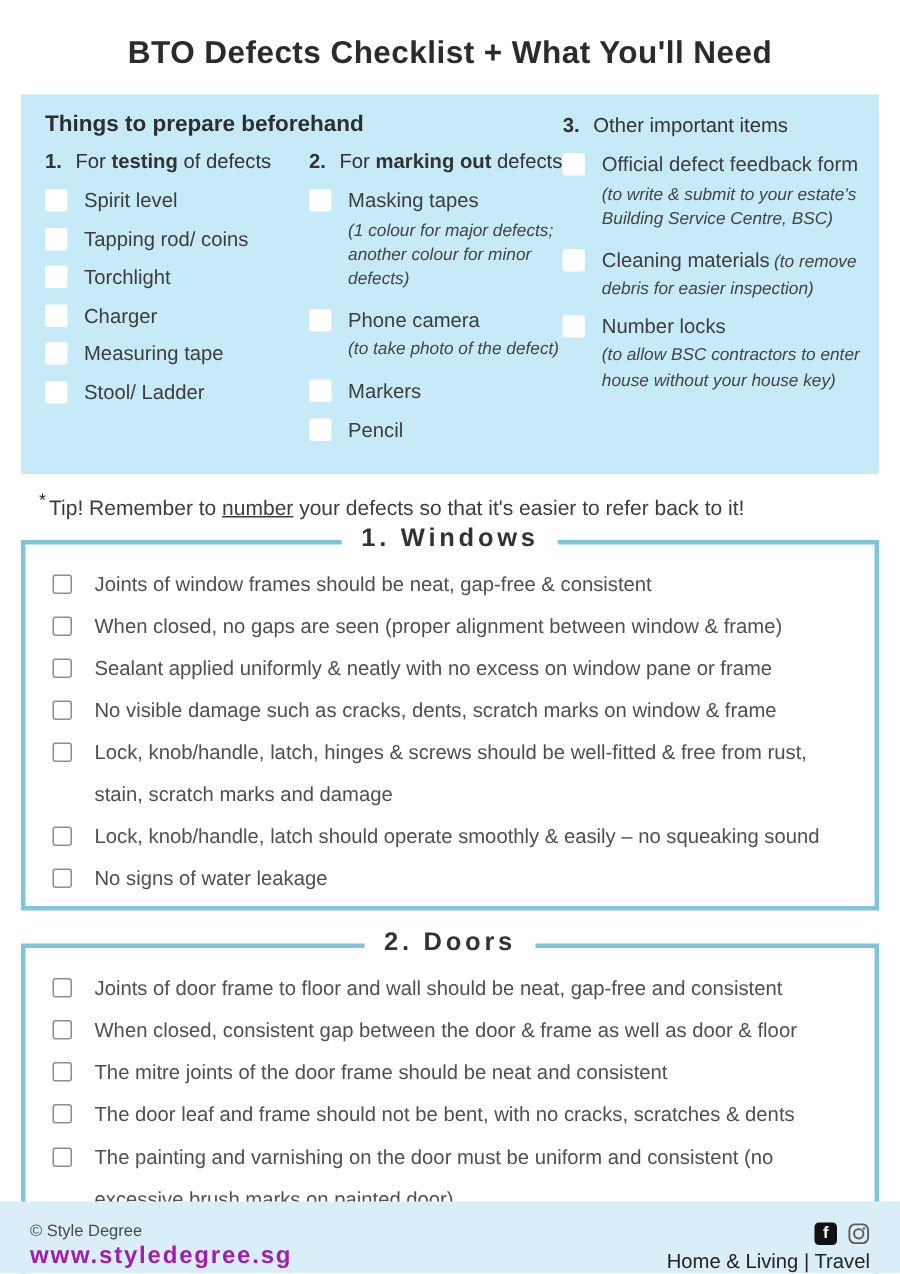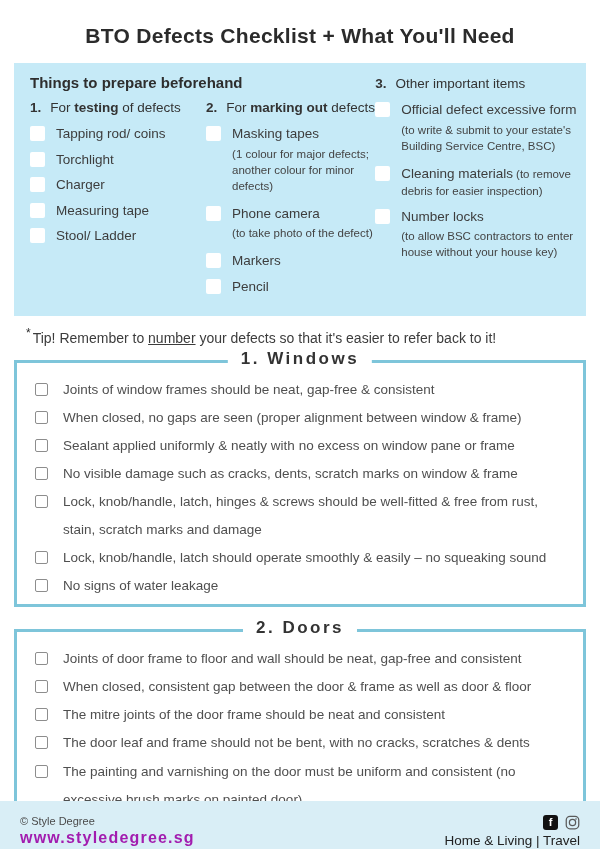--- a/index.html
+++ b/index.html
@@ -60,20 +60,21 @@
     width: 15px; height: 15px;
     background: #ffffff;
     border-radius: 2px;
     flex-shrink: 0;
     margin: 1px 11px 0 0;
   }
   .p-text { font-size: 13.5px; color: #3d3d3d; line-height: 1.3; }
   .p-note {
     display: block;
     font-size: 11.5px;
+    font-style: italic;
     color: #444444;
     line-height: 1.4;
     margin-top: 3px;
   }
   .p-note.inline { display: inline; margin-left: 3px; }
 
   
   .tip {
     margin: 10px 14px 14px 26px;
     font-size: 14px;
@@ -165,20 +166,24 @@
       <div class="prepare-heading">Things to prepare beforehand</div>
       <div class="prepare-cols">
 
         <div class="p-col-1">
           <div class="col-head">
             <span class="col-num">1.</span>
             <span class="col-title"><span>For </span><b>testing</b><span> of defects</span></span>
           </div>
           <div class="p-item">
             <span class="p-check"></span>
+            <div class="p-text"><span>Spirit level</span></div>
+          </div>
+          <div class="p-item">
+            <span class="p-check"></span>
             <div class="p-text"><span>Tapping rod/ coins</span></div>
           </div>
           <div class="p-item">
             <span class="p-check"></span>
             <div class="p-text"><span>Torchlight</span></div>
           </div>
           <div class="p-item">
             <span class="p-check"></span>
             <div class="p-text"><span>Charger</span></div>
           </div>
@@ -218,21 +223,21 @@
       </div>
     </div>
 
     <div class="p-col-3">
       <div class="col-head">
         <span class="col-num">3.</span>
         <span class="col-title"><span>Other important items</span><b></b><span></span></span>
       </div>
       <div class="p-item gap">
         <span class="p-check"></span>
-        <div class="p-text"><span>Official defect excessive form</span><span class="p-note">(to write &amp; submit to your estate's Building Service Centre, BSC)</span></div>
+        <div class="p-text"><span>Official defect feedback form</span><span class="p-note">(to write &amp; submit to your estate's Building Service Centre, BSC)</span></div>
       </div>
       <div class="p-item">
         <span class="p-check"></span>
         <div class="p-text"><span>Cleaning materials</span><span class="p-note inline">(to remove debris for easier inspection)</span></div>
       </div>
       <div class="p-item gap">
         <span class="p-check"></span>
         <div class="p-text"><span>Number locks</span><span class="p-note">(to allow BSC contractors to enter house without your house key)</span></div>
       </div>
     </div>

